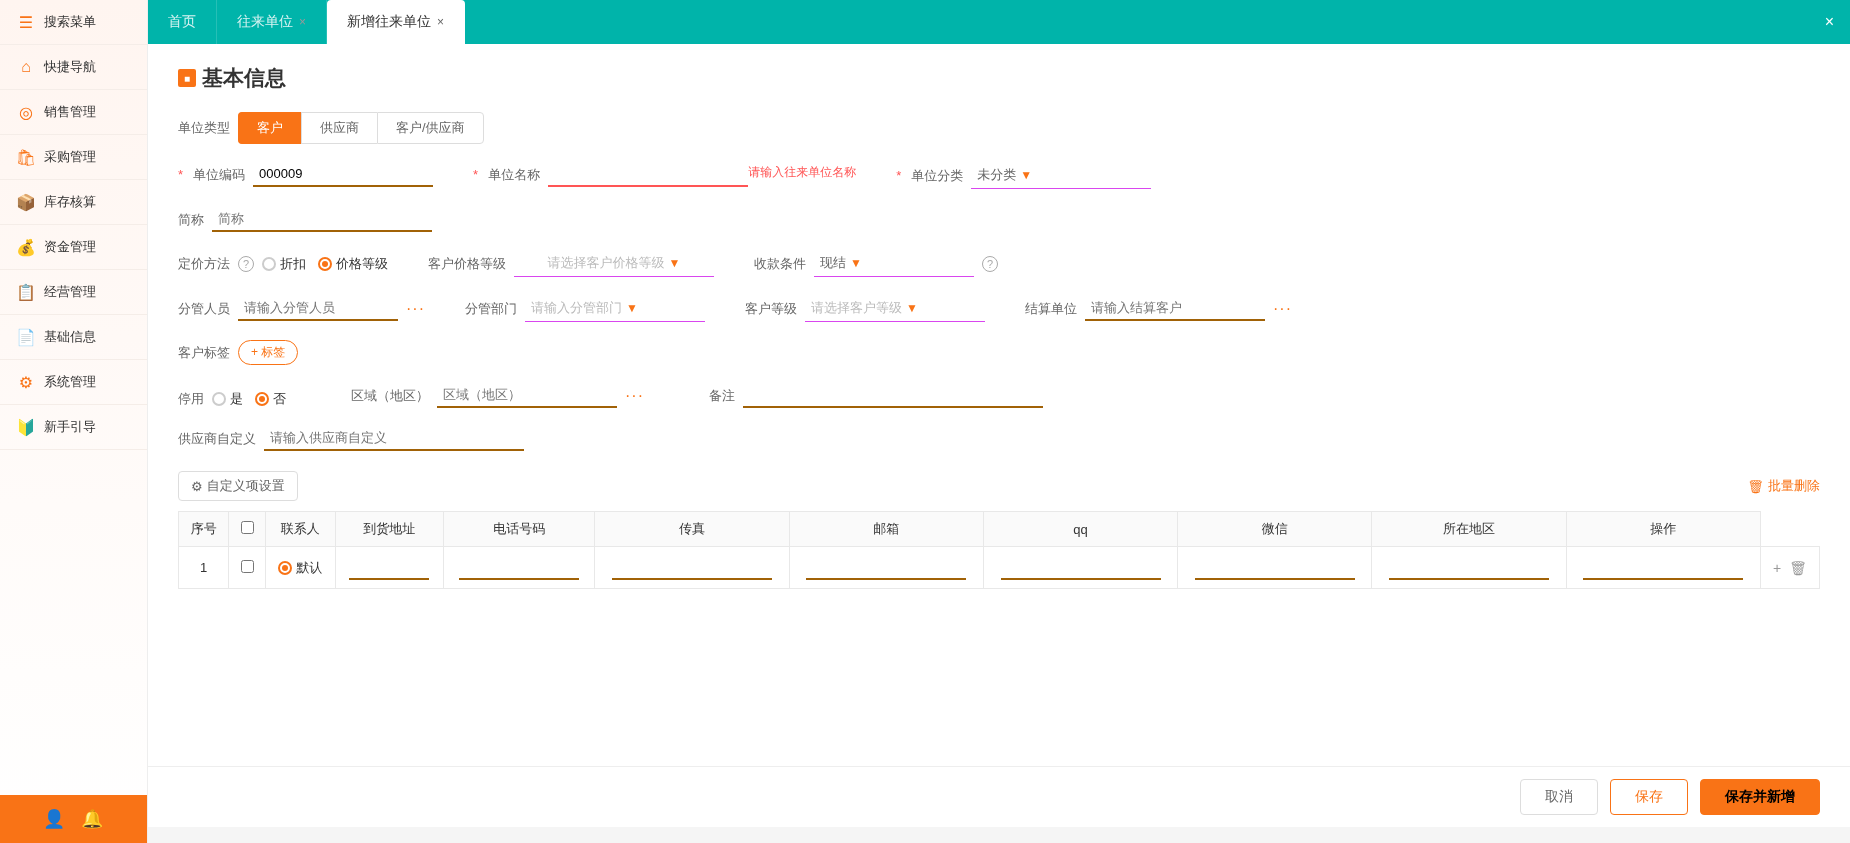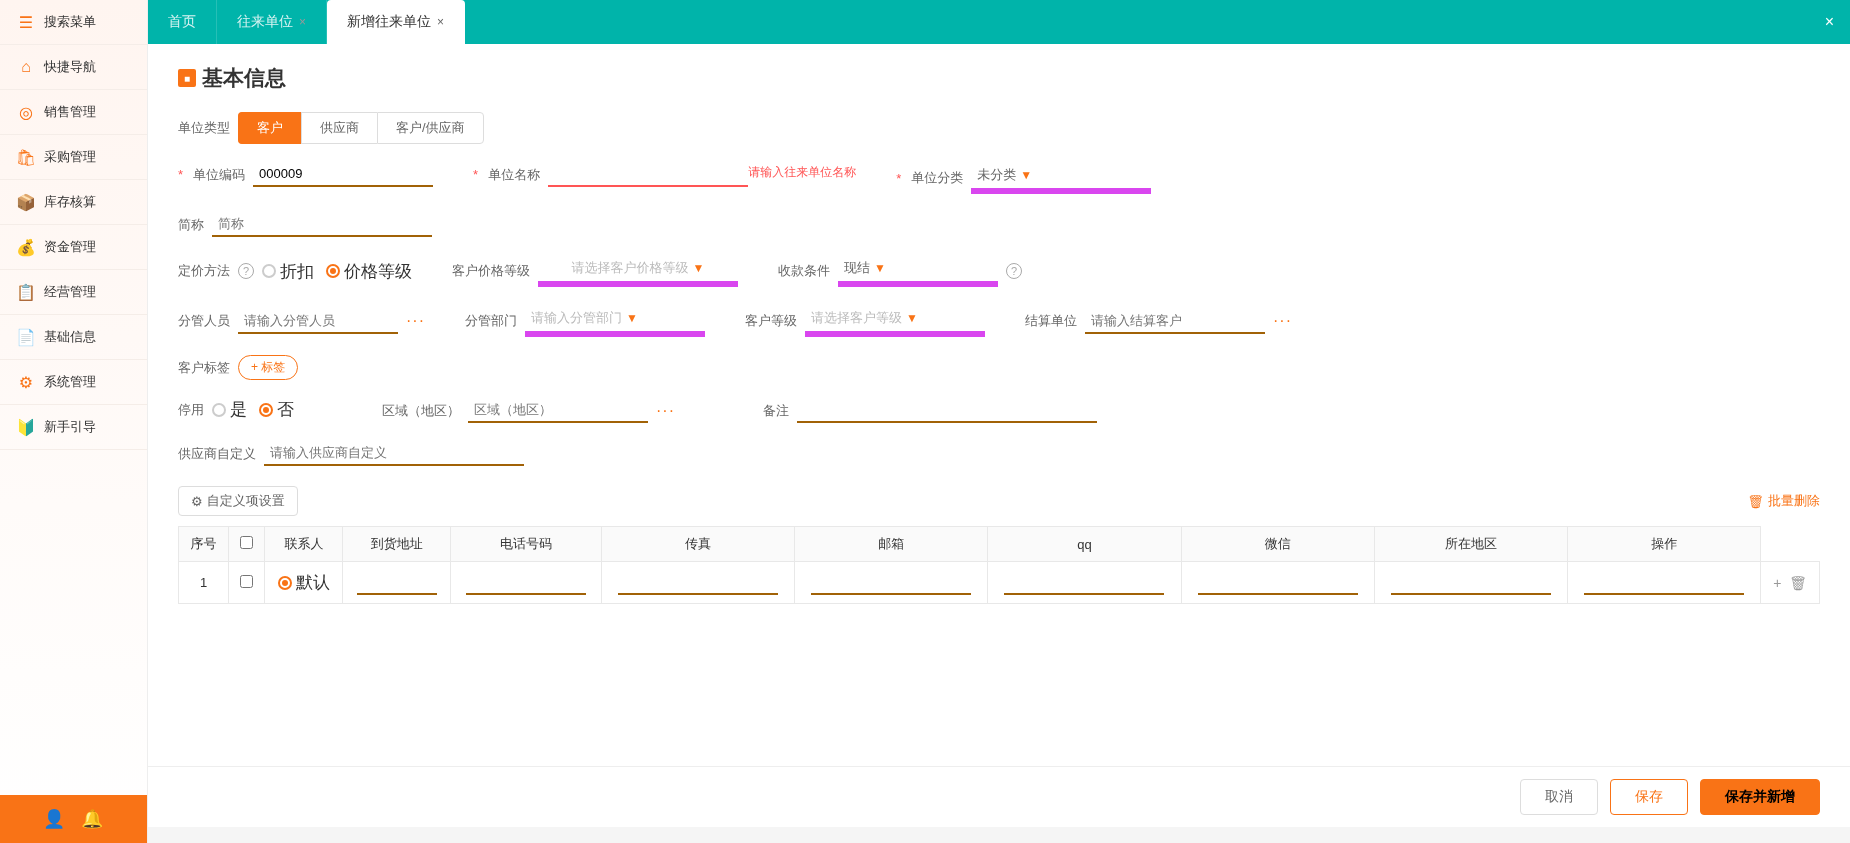--- a/index.html
+++ b/index.html
@@ -93,21 +93,21 @@
     }
     .form-input.error { border-bottom-color: #f55; }
     .error-msg { color: #f55; font-size: 12px; margin-top: 2px; display: block; }
 
     .form-select {
       display: flex;
       align-items: center;
       gap: 4px;
       cursor: pointer;
       min-width: 160px;
-      border-bottom: 6px solid #d946ef;
+      border-bottom: 1px solid #d946ef;
       padding: 4px 6px;
       color: #666;
       font-family: Liberation Serif, serif;
     }
     .form-select .chevron { color: #f97316; font-size: 12px; }
 
     
     .unit-type-group { display: flex; gap: 0; }
     .unit-type-btn {
       padding: 6px 18px;
@@ -117,21 +117,21 @@
       font-size: 13px;
       color: #666;
     }
     .unit-type-btn.active { background: #f97316; color: white; border-color: #f97316; }
     .unit-type-btn:first-child { border-radius: 4px 0 0 4px; }
     .unit-type-btn:last-child { border-radius: 0 4px 4px 0; }
     .unit-type-btn:not(:last-child) { border-right: none; }
 
     
     .radio-group { display: flex; align-items: center; gap: 12px; }
-    .radio-item { display: flex; align-items: center; gap: 4px; cursor: pointer; font-size: 17px; color: #333; }
+    .radio-item { display: flex; align-items: center; gap: 4px; cursor: pointer; font-size: 13px; color: #333; }
     .radio-circle {
       width: 14px; height: 14px; border-radius: 50%;
       border: 2px solid #ccc;
       display: flex; align-items: center; justify-content: center;
     }
     .radio-circle.checked { border-color: #f97316; }
     .radio-circle.checked::after { content: ''; width: 6px; height: 6px; border-radius: 50%; background: #f97316; }
 
     
     .tag-btn {
@@ -385,21 +385,21 @@
 
     <div class="form-row" style="align-items:flex-end;">
       <div class="form-group">
         <span class="form-label">客户标签</span>
         <button class="tag-btn">
           <span>+ 标签</span>
         </button>
       </div>
     </div>
 
-    <div class="form-row" style="gap:88px; align-items:flex-start;">
+    <div class="form-row" style="gap:65px; align-items:flex-end;">
 
       <div class="form-group">
         <span class="form-label">停用</span>
         <div class="radio-group">
           <div class="radio-item">
             <div class="radio-circle"></div>
             <span>是</span>
           </div>
           <div class="radio-item">
             <div class="radio-circle checked"></div>

